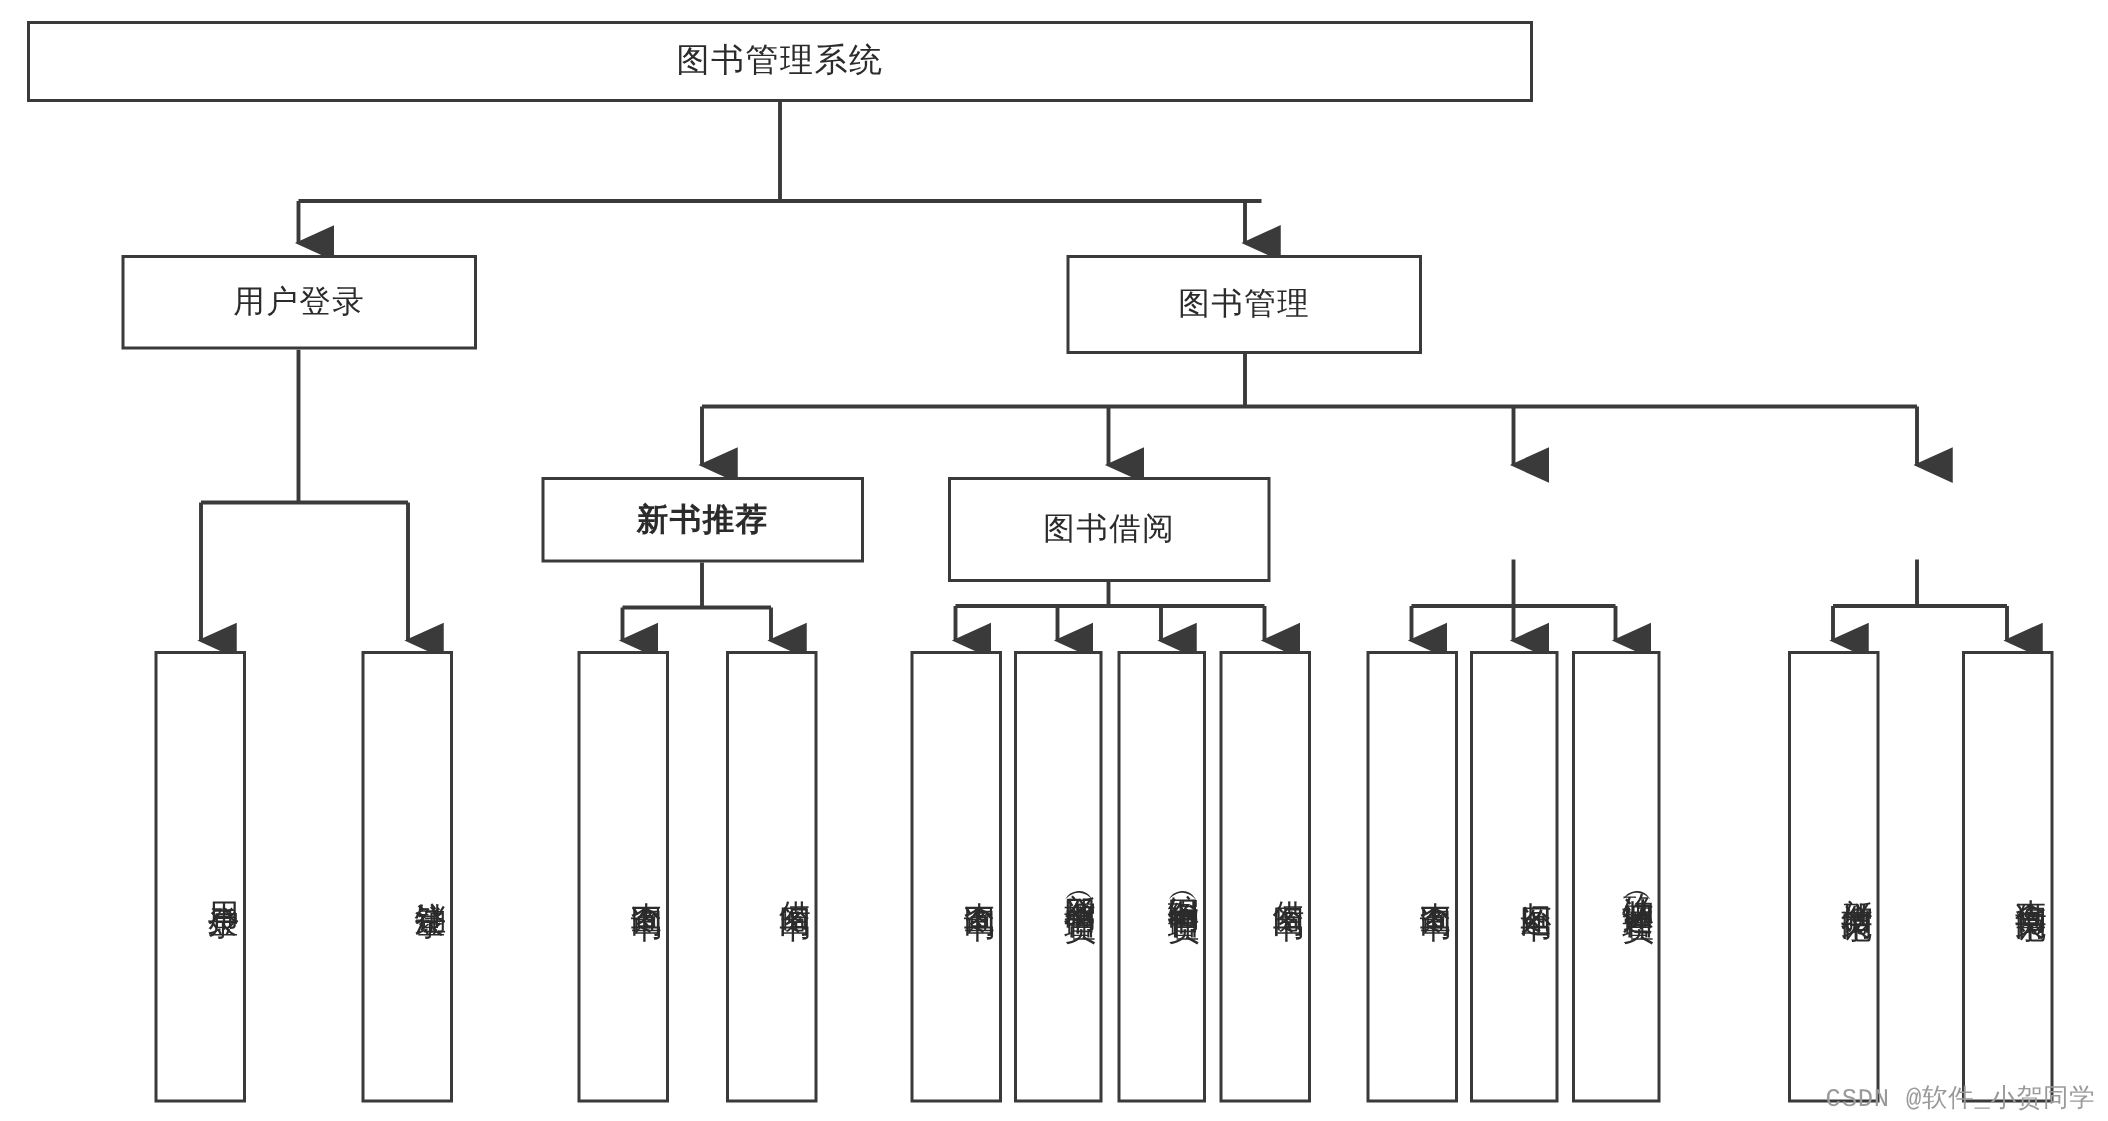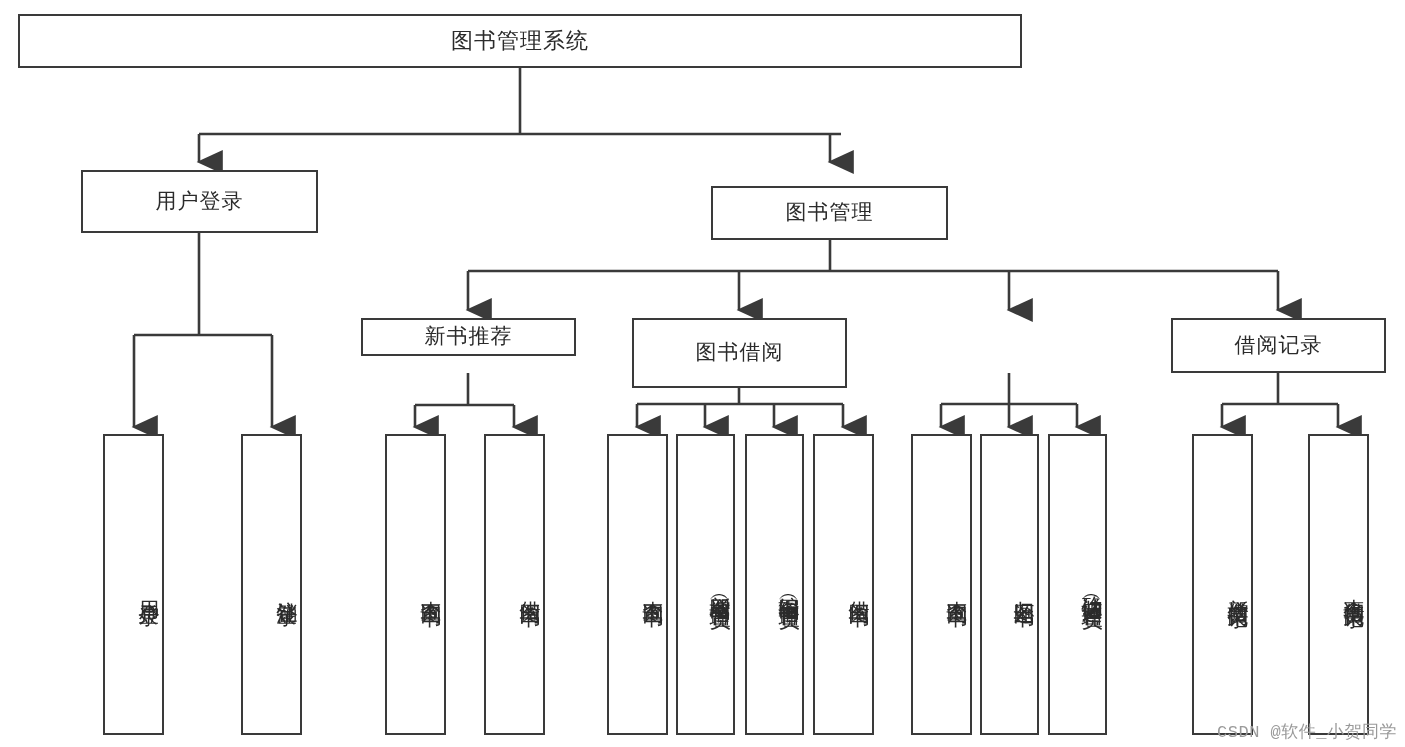--- a/index.html
+++ b/index.html
@@ -126,32 +126,29 @@
     </g>
   </svg>
 
   <div class="node horiz root" style="left:18px; top:14px; width:1004px; height:54px;">
     <span>图书管理系统</span>
   </div>
 
   <div class="node horiz" style="left:81px; top:170px; width:237px; height:63px;">
     <span>用户登录</span>
   </div>
-  <div class="node horiz" style="left:711px; top:170px; width:237px; height:54px;margin-top:16px;">
+  <div class="node horiz" style="left:711px; top:170px; width:237px; height:66px;">
     <span>图书管理</span>
   </div>
 
-  <div class="node horiz" style="left:361px; top:318px; width:215px; height:38px;">
+  <div class="node horiz" style="left:361px; top:318px; width:215px; height:57px;font-weight:bold;">
     <span>新书推荐</span>
   </div>
   <div class="node horiz" style="left:632px; top:318px; width:215px; height:70px;">
     <span>图书借阅</span>
-  </div>
-  <div class="node horiz" style="left:1171px; top:318px; width:215px; height:55px;">
-    <span>借阅记录</span>
   </div>
 
   <div class="node vert" style="left:103px; top:434px; width:61px; height:301px;">
     <span class="vtext">用户登录</span>
   </div>
   <div class="node vert" style="left:241px; top:434px; width:61px; height:301px;">
     <span class="vtext">注销登录</span>
   </div>
 
   <div class="node vert" style="left:385px; top:434px; width:61px; height:301px;">

